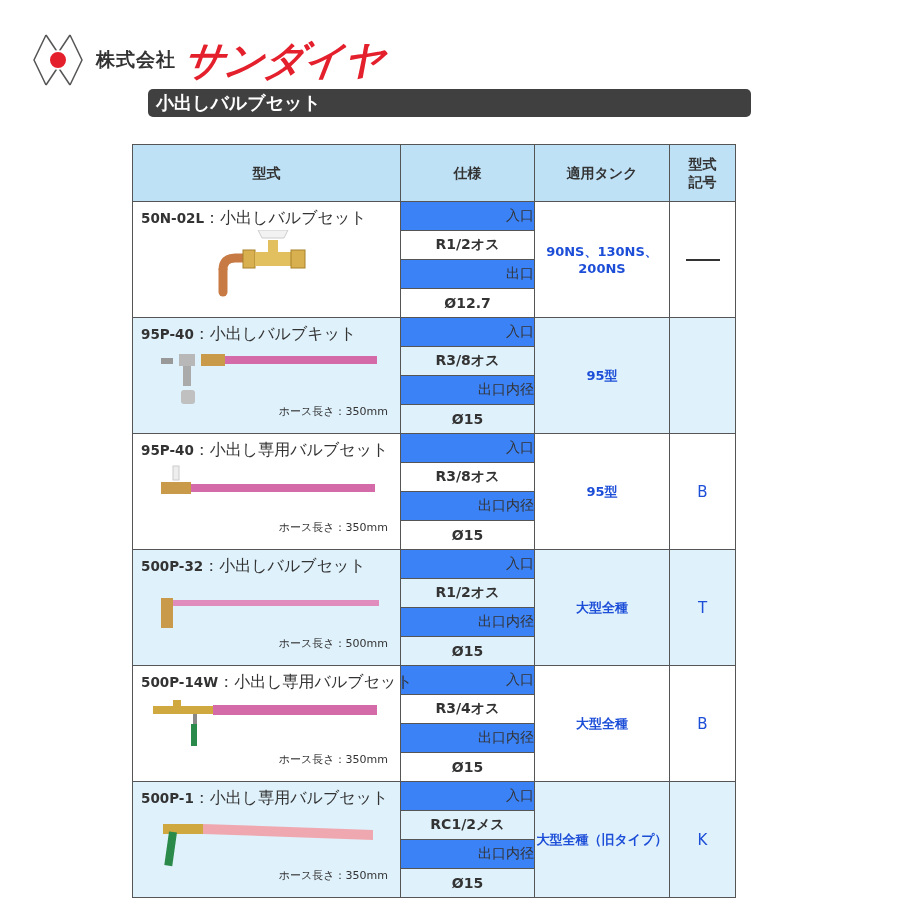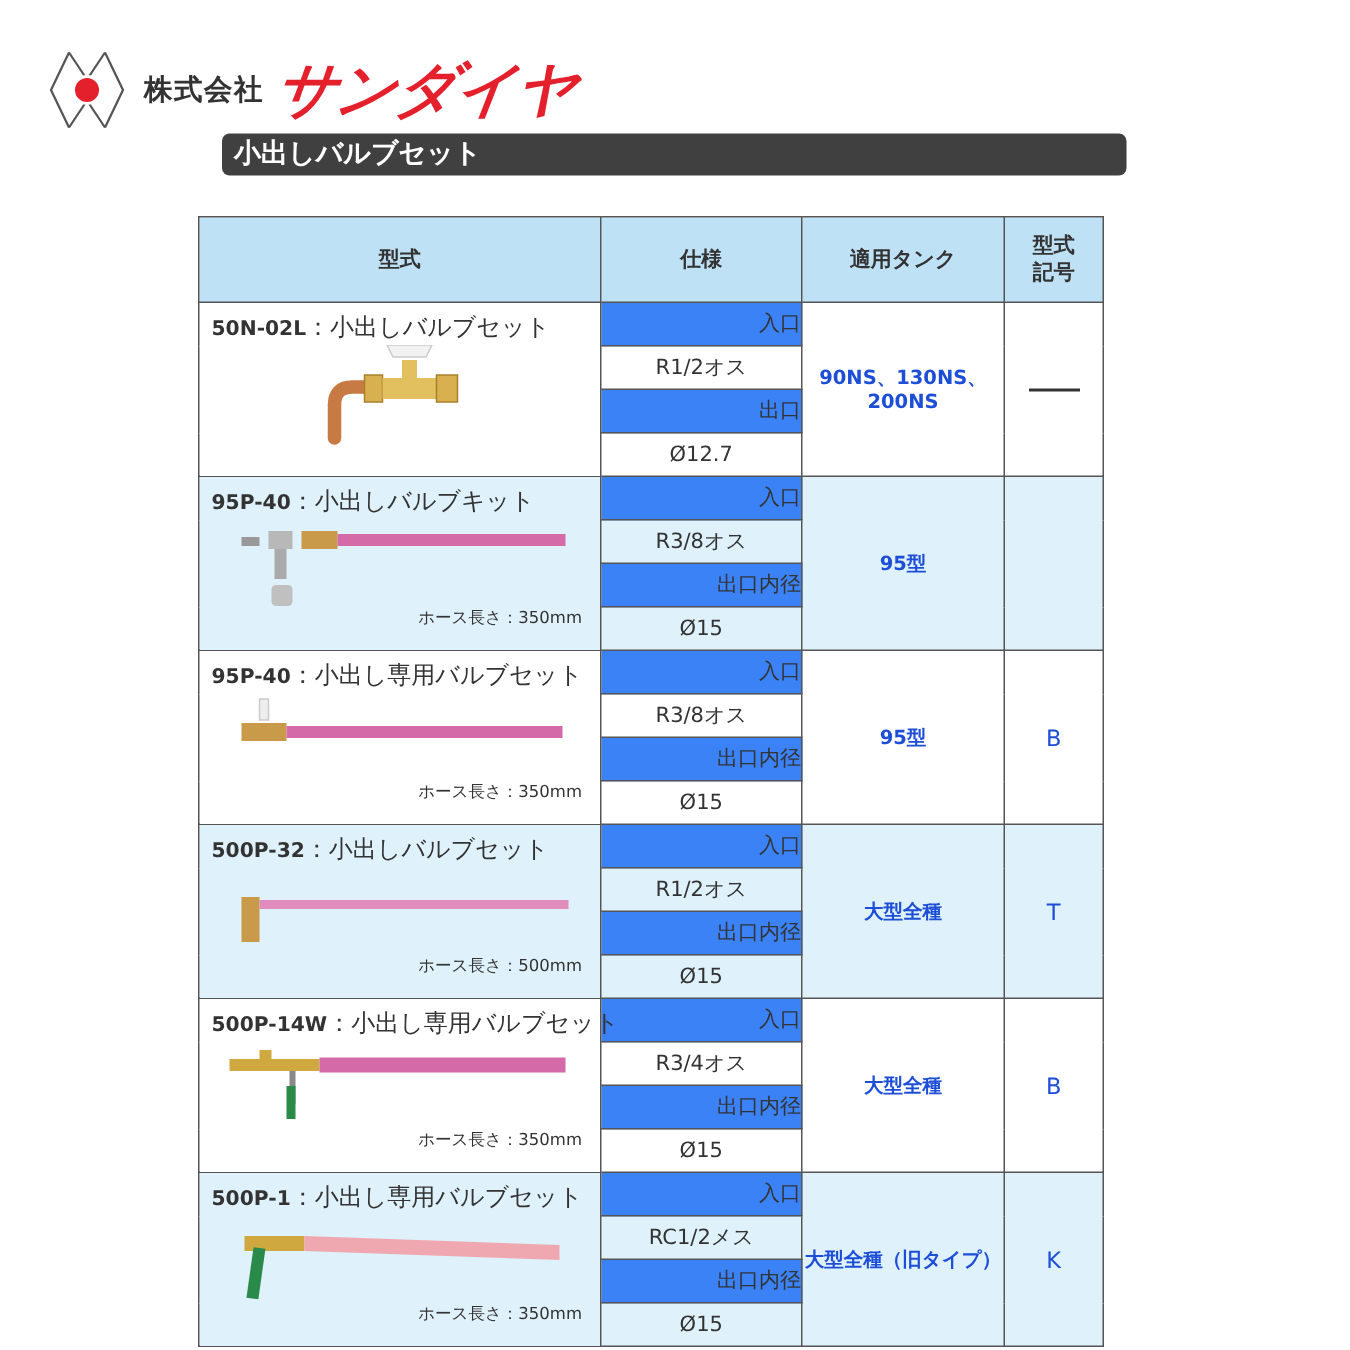--- a/index.html
+++ b/index.html
@@ -31,21 +31,21 @@
     background: #bfe1f6; height: 56px; font-size: 14px; font-weight: bold; color: #333;
     text-align: center; line-height: 18px;
   }
   col.c1 { width: 268px; } col.c2 { width: 134px; } col.c3 { width: 135px; } col.c4 { width: 66px; }
   tr.spec-row td { height: 28px; }
   .model-cell { vertical-align: top; position: relative; }
   .model-title { font-size: 13.5px; font-weight: bold; color: #333; padding: 6px 0 0 8px; white-space: nowrap; }
   .model-title .sub { font-size: 16px; font-weight: normal; }
   .hose-len { position: absolute; right: 12px; bottom: 14px; font-size: 11px; color: #333; }
   .spec-label { background: #3b82f6; text-align: right; font-size: 14px; font-weight: normal; color: #333; }
-  .spec-value { text-align: center; font-size: 14px; font-weight: normal; color: #333; }
+  .spec-value { text-align: center; font-size: 14px; font-weight: bold; color: #333; }
   .tank-cell, .code-cell { text-align: center; vertical-align: middle; font-size: 13px; font-weight: bold; color: #1d4ed8; }
   .code-cell { font-size: 15px; font-weight: normal; }
   .bg-blue td.model-cell, .bg-blue td.tank-cell, .bg-blue td.code-cell, .bg-blue td.spec-value { background: #dff1fb; }
   .bg-white td.model-cell, .bg-white td.tank-cell, .bg-white td.code-cell, .bg-white td.spec-value { background: #ffffff; }
   .dash { display: inline-block; width: 34px; height: 2px; background: #333; vertical-align: middle; }
   .product-img { position: absolute; left: 10px; top: 28px; width: 250px; height: 70px; }
 </style>
 </head>
 <body>
 

